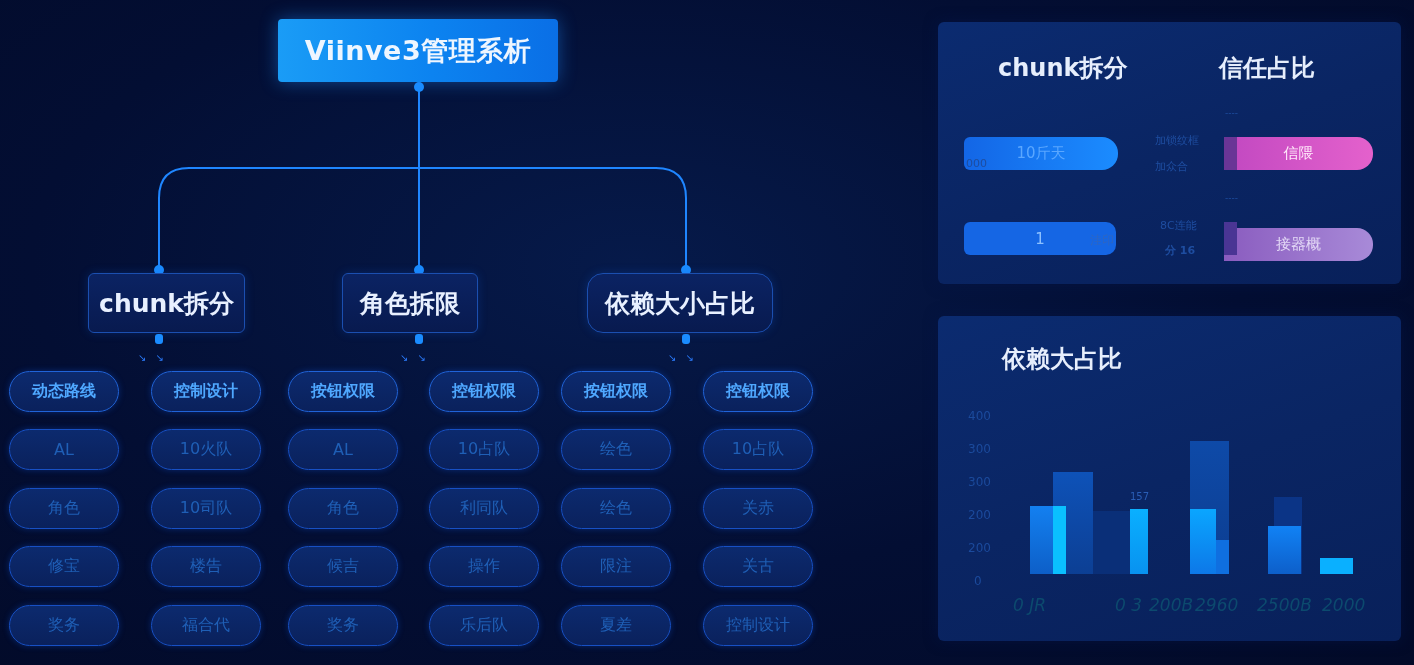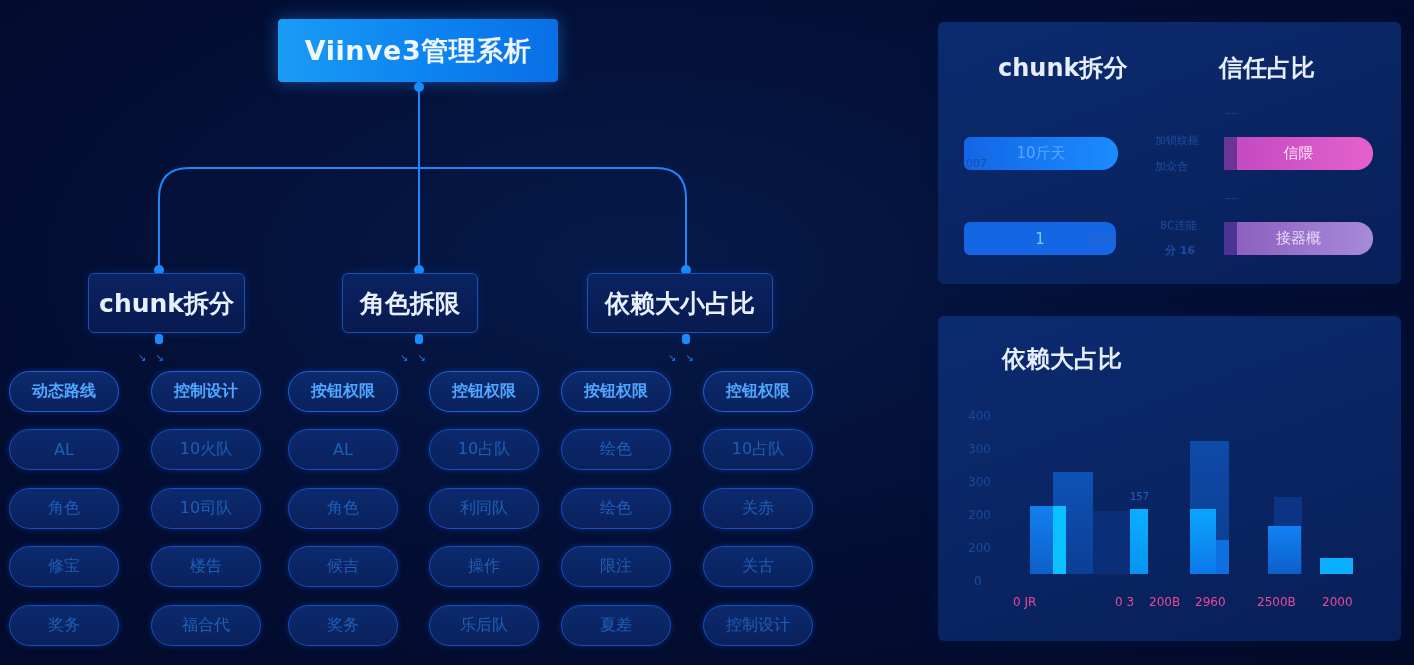--- a/index.html
+++ b/index.html
@@ -56,27 +56,27 @@
     box-shadow: 0 0 14px rgba(5,20,70,0.6);
   }
   .panel-top { top: 22px; height: 262px; }
   .panel-bottom { top: 316px; height: 325px; }
   .panel-title { font-size: 24px; font-weight: bold; color: #e6eefc; }
 
   .bar-pill { height: 33px; border-radius: 0 16px 16px 0; display: flex; align-items: center; justify-content: center; font-size: 15px; }
   .bar-blue1 { left: 964px; top: 137px; width: 154px; background: linear-gradient(90deg, #1366e6 0%, #1b8cff 100%); border-radius: 6px 16px 16px 6px; color: #5aa7ff; }
   .bar-blue2 { left: 964px; top: 222px; width: 152px; background: #1566e4; border-radius: 6px 10px 10px 6px; color: #8cc1ff; }
   .bar-pink { left: 1224px; top: 137px; width: 149px; background: linear-gradient(90deg, #c148c1 0%, #e461cc 100%); color: #ffe8fa; }
-  .bar-violet { left: 1224px; top: 222px; width: 149px; background: linear-gradient(90deg, #8a5cbf 0%, #a88ad8 100%); color: #e3d8f6; }
+  .bar-violet { left: 1224px; top: 228px; width: 149px; background: linear-gradient(90deg, #8a5cbf 0%, #a88ad8 100%); color: #e3d8f6; }
   .bar-cap { left: 1224px; width: 13px; height: 33px; }
   .faint { color: #1e4da0; font-size: 11px; }
 
   
   .y-tick { left: 968px; width: 24px; text-align: left; font-size: 12px; color: #1b4a9c; }
-  .x-tick { top: 595px; font-size: 12px; color: #ec4899; }
+  .x-tick { top: 595px; font-size: 17px; color: #0c4a6e; font-style: italic; }
   .bar { position: absolute; }
 </style>
 </head>
 <body>
 
 <svg class="connectors" viewBox="0 0 1414 665">
   <line x1="419" y1="86" x2="419" y2="270" stroke="#1f86ff" stroke-width="2"></line>
   <path d="M159 270 L159 198 Q159 168 189 168 L656 168 Q686 168 686 198 L686 270" fill="none" stroke="#1f86ff" stroke-width="2"></path>
   <circle cx="419" cy="87" r="5" fill="#1a8cff"></circle>
   <circle cx="159" cy="270" r="5" fill="#1a8cff"></circle>
@@ -87,21 +87,21 @@
 <div class="abs root-node">
   <span>Viinve3管理系析</span>
 </div>
 
 <div class="abs cat-node" style="left:88px;width:157px;">
   <span>chunk拆分</span>
 </div>
 <div class="abs cat-node" style="left:342px;width:136px;">
   <span>角色拆限</span>
 </div>
-<div class="abs cat-node" style="left:587px;width:186px;">
+<div class="abs cat-node" style="left:587px;width:186px;border-radius:16px;">
   <span>依赖大小占比</span>
 </div>
 
 <div class="abs tick" style="left:155px;"></div>
 <div class="abs tick" style="left:415px;"></div>
 <div class="abs tick" style="left:682px;"></div>
 <div class="abs arrow-pair" style="left:138px;">↘↘</div>
 <div class="abs arrow-pair" style="left:400px;">↘↘</div>
 <div class="abs arrow-pair" style="left:668px;">↘↘</div>
 
@@ -148,21 +148,21 @@
   <div class="pill" style="position:absolute;top:234px;">控制设计</div>
 </div>
 
 <div class="abs panel panel-top"></div>
 <div class="abs panel-title" style="left:998px;top:52px;">chunk拆分</div>
 <div class="abs panel-title" style="left:1219px;top:52px;">信任占比</div>
 
 <div class="abs bar-pill bar-blue1">
   <span>10斤天</span>
 </div>
-<div class="abs faint" style="left:966px;top:157px;">007</div>
+<div class="abs faint" style="left:966px;top:157px;">000</div>
 <div class="abs bar-pill bar-blue2">
   <span>1</span>
 </div>
 <div class="abs faint" style="left:1090px;top:232px;font-size:12px;color:#2e66c2;">洼印</div>
 
 <div class="abs faint" style="left:1155px;top:133px;">加锁纹框</div>
 <div class="abs faint" style="left:1155px;top:159px;">加众合</div>
 <div class="abs faint" style="left:1160px;top:218px;">8C连能</div>
 <div class="abs faint" style="left:1165px;top:243px;font-weight:bold;">分 16</div>
 

